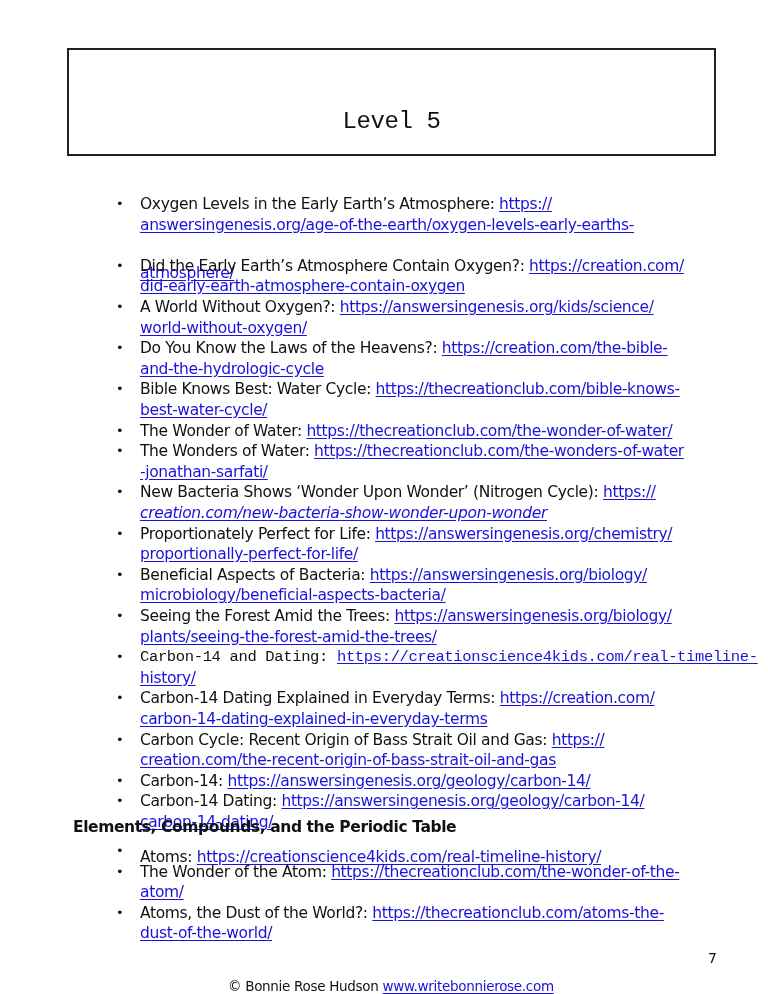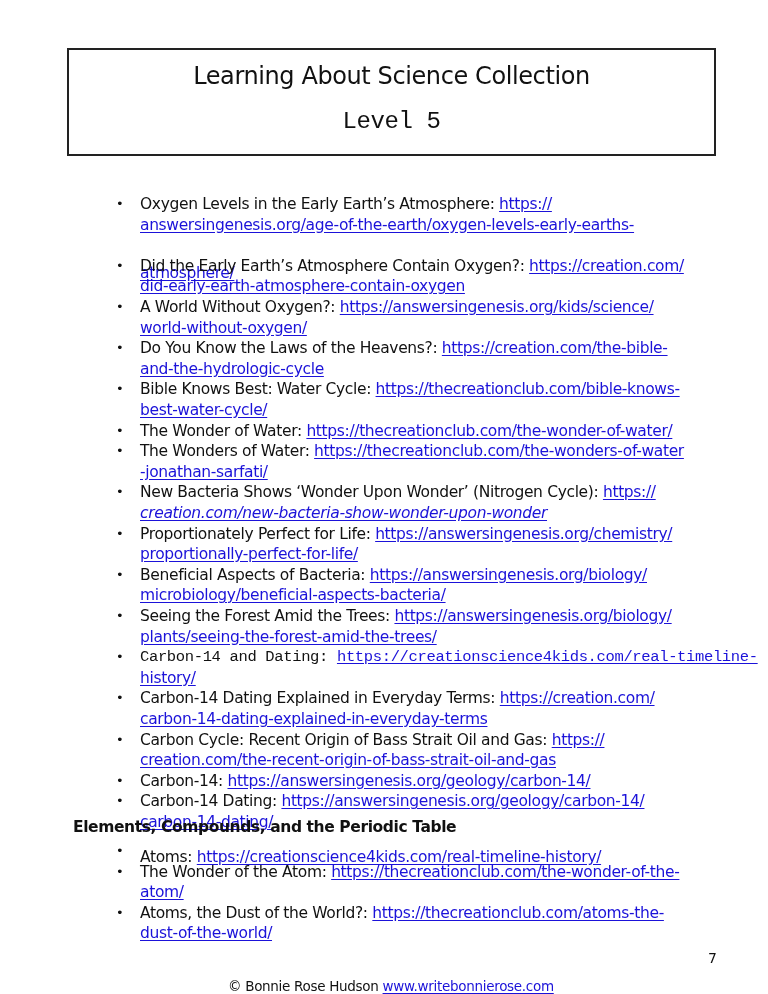--- a/index.html
+++ b/index.html
@@ -49,21 +49,20 @@
     }
     .page-number {
       position: absolute; left: 708px; top: 950px; font-size: 14px; color: #111;
       font-family: "DejaVu Sans", sans-serif;
     }
   </style>
 </head>
 <body>
 
 <div class="title-box">
-  <div class="title-line1">Learning About Science Collection</div>
   <div class="title-line2">Level 5</div>
 </div>
 
 <div id="list-main">
     <div class="item" style="top: 194px;">
       <span class="bullet">•</span>
       <div class="line" style="top: 0px;"><span class="lbl">Oxygen Levels in the Early Earth’s Atmosphere: </span><a class="link">https://</a></div>
       <div class="line" style="top: 20.6px;"><a class="link">answersingenesis.org/age-of-the-earth/oxygen-levels-early-earths-</a></div>
       <div class="line" style="top: 41.2px; margin-top: 28px;"><a class="link">atmosphere/</a></div>
     </div>

